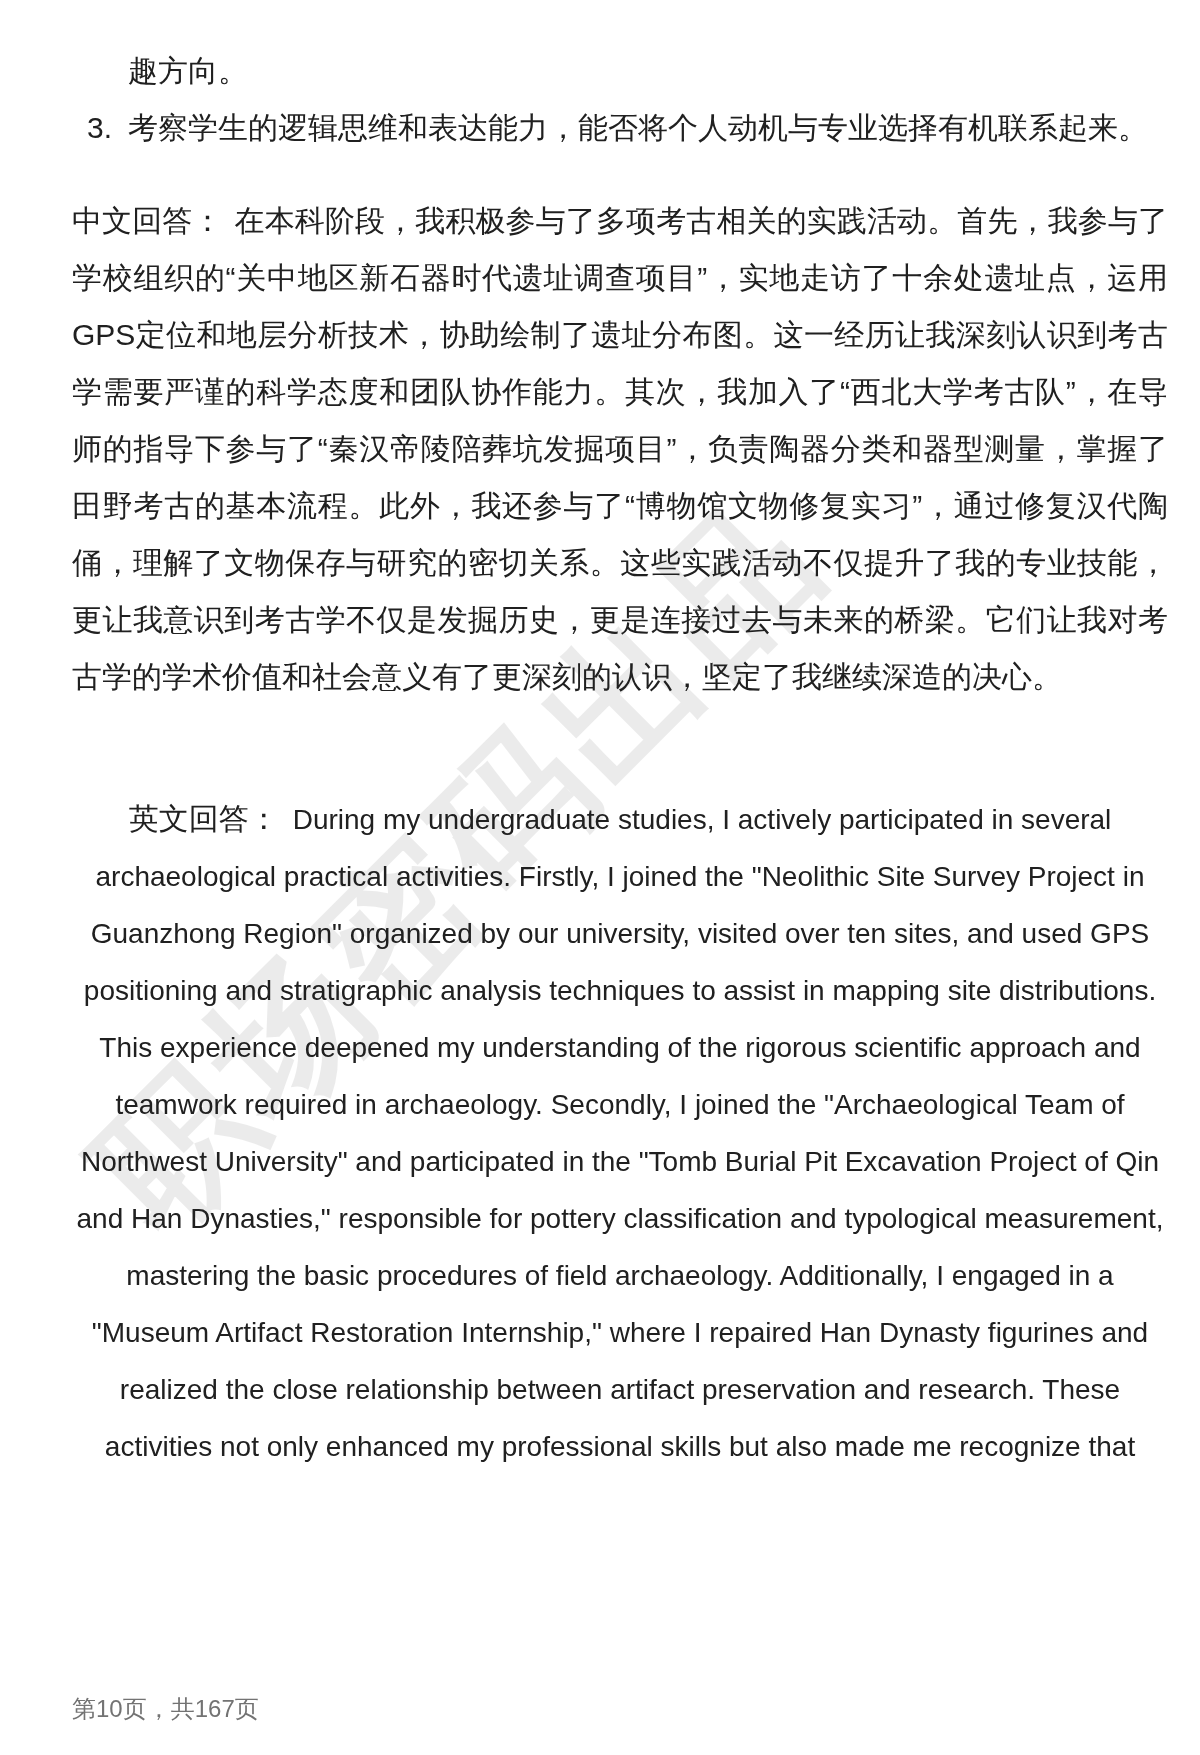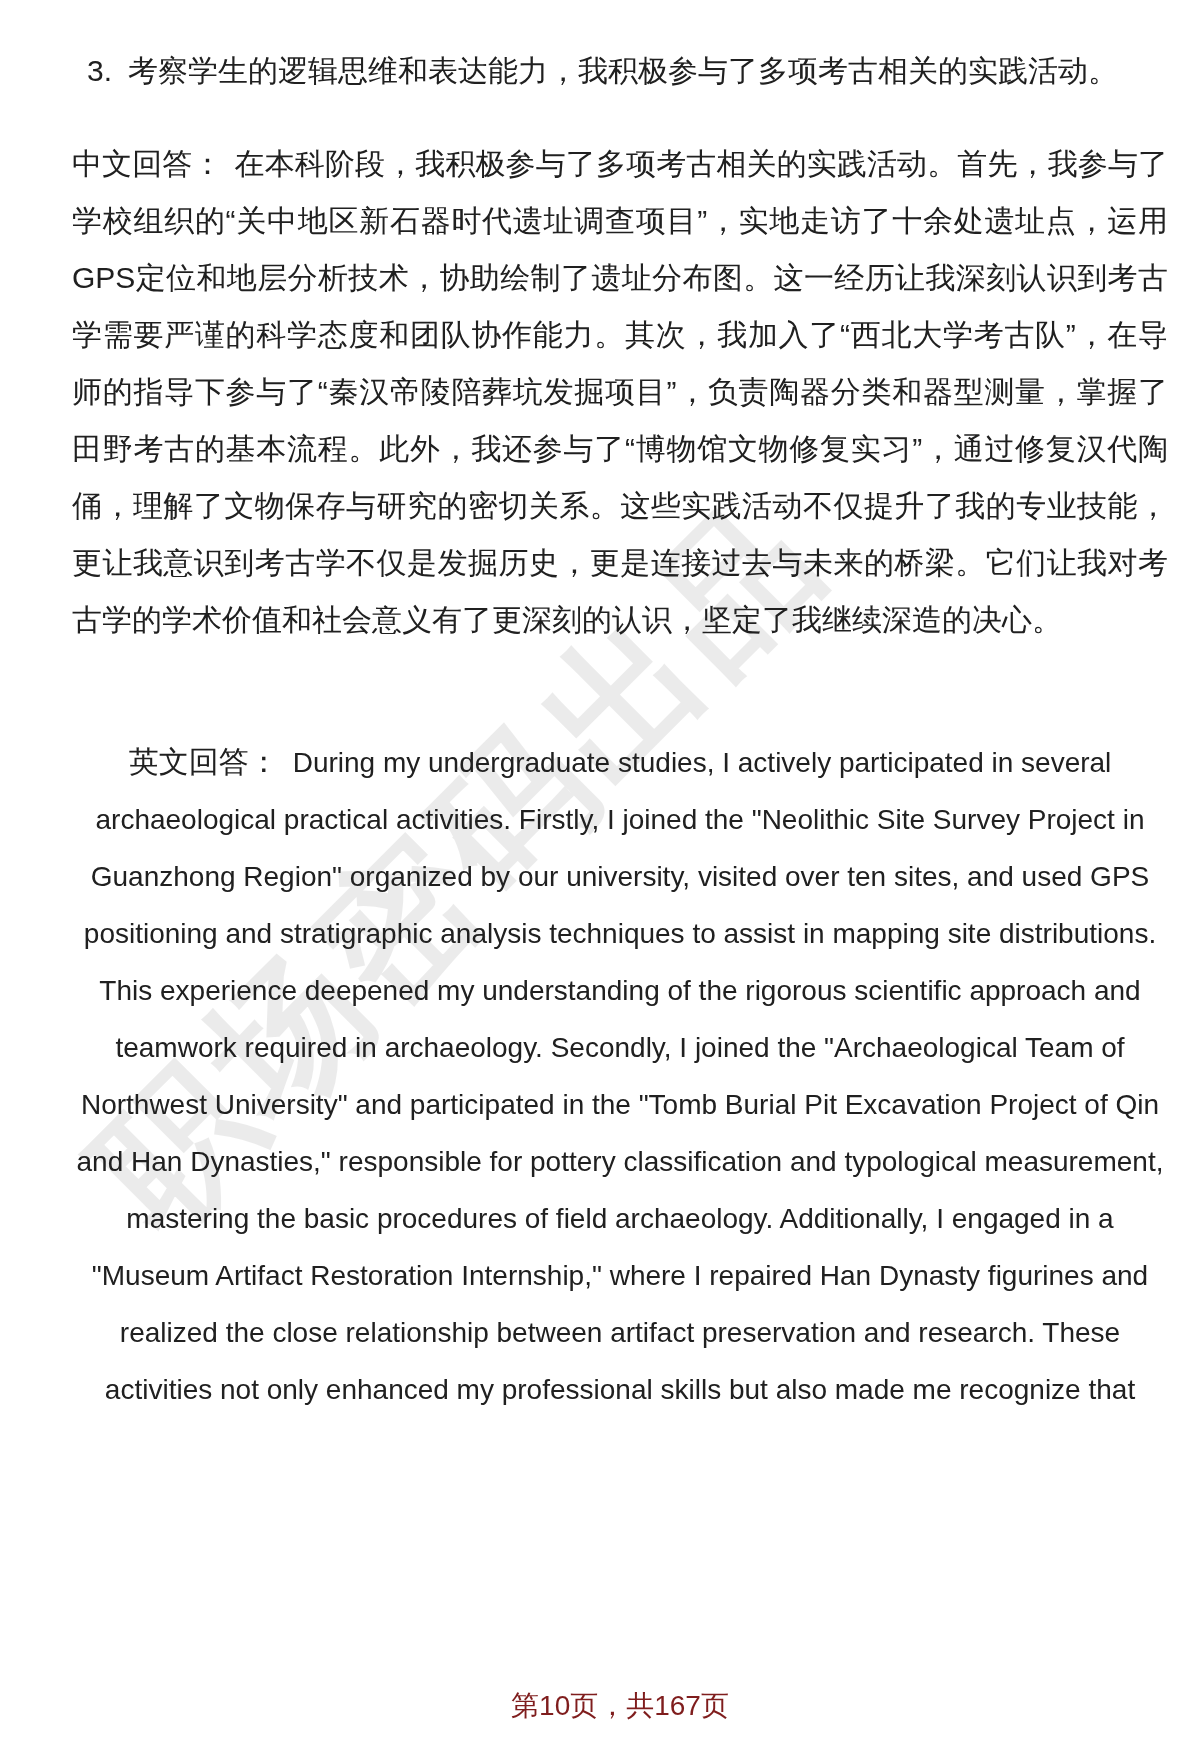--- a/index.html
+++ b/index.html
@@ -67,38 +67,39 @@
   }
   .para-en .answer-label {
     font-size: 30px;
     margin-right: 14px;
   }
   .page-footer {
     position: absolute;
     left: 72px;
     right: 32px;
     bottom: 30px;
-    text-align: center;
-    font-size: 28px;
-    color: #7f1d1d;
+    text-align: left;
+    font-size: 24px;
+    color: #737373;
     z-index: 1;
   }
 </style>
 </head>
 <body>
 
 <div class="page">
 
   <div class="watermark">职场密码出品</div>
 
   <div class="content">
 
+    <div class="continuation">趣方向。</div>
 
     <div class="question-item">
-      <span class="q-num">3.</span><span>考察学生的逻辑思维和表达能力，我积极参与了多项考古相关的实践活动。</span>
+      <span class="q-num">3.</span><span>考察学生的逻辑思维和表达能力，能否将个人动机与专业选择有机联系起来。</span>
     </div>
 
     <div class="para-zh">
       <span class="answer-label">中文回答：</span><span>在本科阶段，我积极参与了多项考古相关的实践活动。首先，我参与了学校组织的“关中地区新石器时代遗址调查项目”，实地走访了十余处遗址点，运用GPS定位和地层分析技术，协助绘制了遗址分布图。这一经历让我深刻认识到考古学需要严谨的科学态度和团队协作能力。其次，我加入了“西北大学考古队”，在导师的指导下参与了“秦汉帝陵陪葬坑发掘项目”，负责陶器分类和器型测量，掌握了田野考古的基本流程。此外，我还参与了“博物馆文物修复实习”，通过修复汉代陶俑，理解了文物保存与研究的密切关系。这些实践活动不仅提升了我的专业技能，更让我意识到考古学不仅是发掘历史，更是连接过去与未来的桥梁。它们让我对考古学的学术价值和社会意义有了更深刻的认识，坚定了我继续深造的决心。</span>
     </div>
 
     <div class="para-en">
       <span class="answer-label">英文回答：</span><span>During my undergraduate studies, I actively participated in several archaeological practical activities. Firstly, I joined the "Neolithic Site Survey Project in Guanzhong Region" organized by our university, visited over ten sites, and used GPS positioning and stratigraphic analysis techniques to assist in mapping site distributions. This experience deepened my understanding of the rigorous scientific approach and teamwork required in archaeology. Secondly, I joined the "Archaeological Team of Northwest University" and participated in the "Tomb Burial Pit Excavation Project of Qin and Han Dynasties," responsible for pottery classification and typological measurement, mastering the basic procedures of field archaeology. Additionally, I engaged in a "Museum Artifact Restoration Internship," where I repaired Han Dynasty figurines and realized the close relationship between artifact preservation and research. These activities not only enhanced my professional skills but also made me recognize that</span>
     </div>
 

